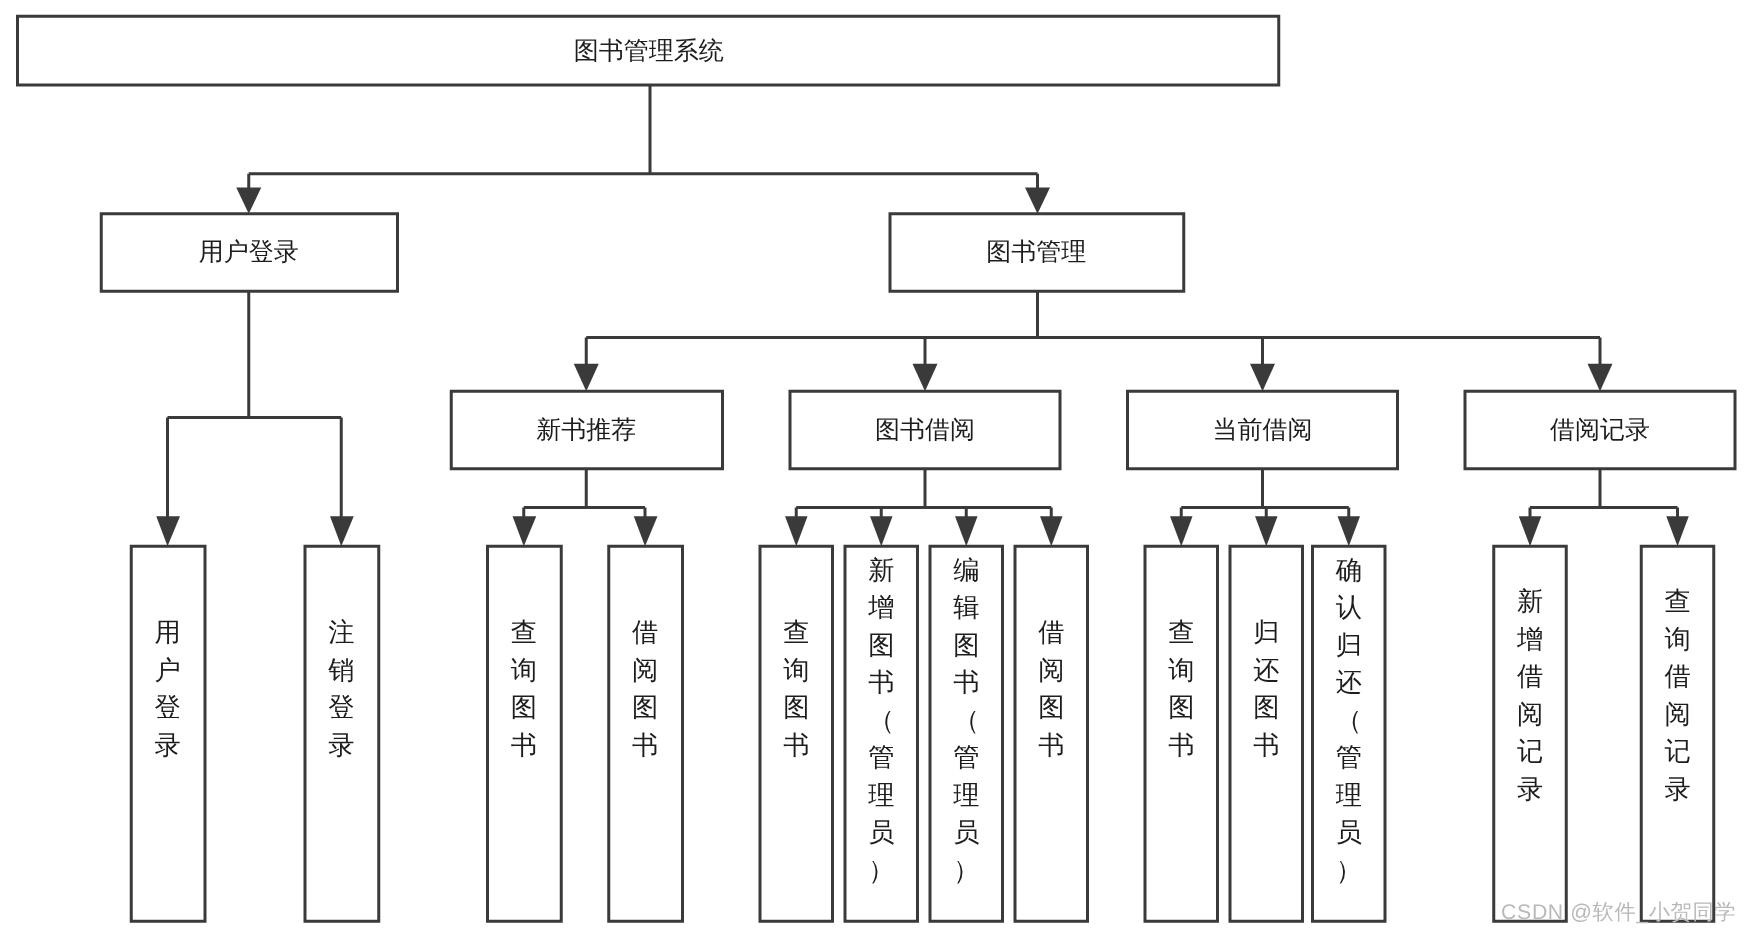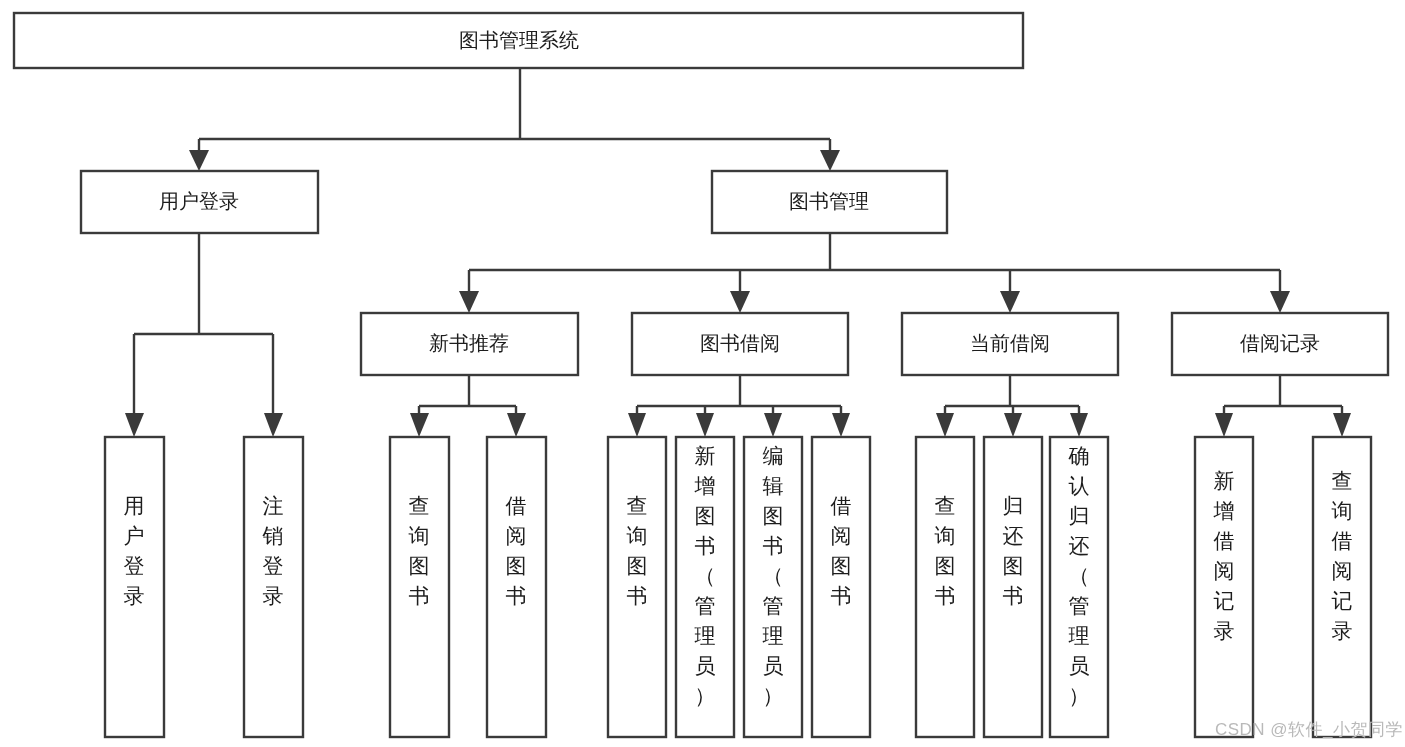--- a/index.html
+++ b/index.html
@@ -42,21 +42,21 @@
     dominant-baseline: middle;
   }
   .node-label-vertical {
     fill: #1d1d1d;
     font-family: "Liberation Sans", "DejaVu Sans", sans-serif;
     font-size: 21px;
     text-anchor: middle;
   }
   .watermark {
     position: absolute;
-    right: 2px;
+    right: 16px;
     bottom: 6px;
     font-family: "Liberation Sans", "DejaVu Sans", sans-serif;
     font-size: 17px;
     color: #b9b9b9;
     letter-spacing: 0.5px;
     white-space: nowrap;
     pointer-events: none;
   }
 </style>
 </head>

